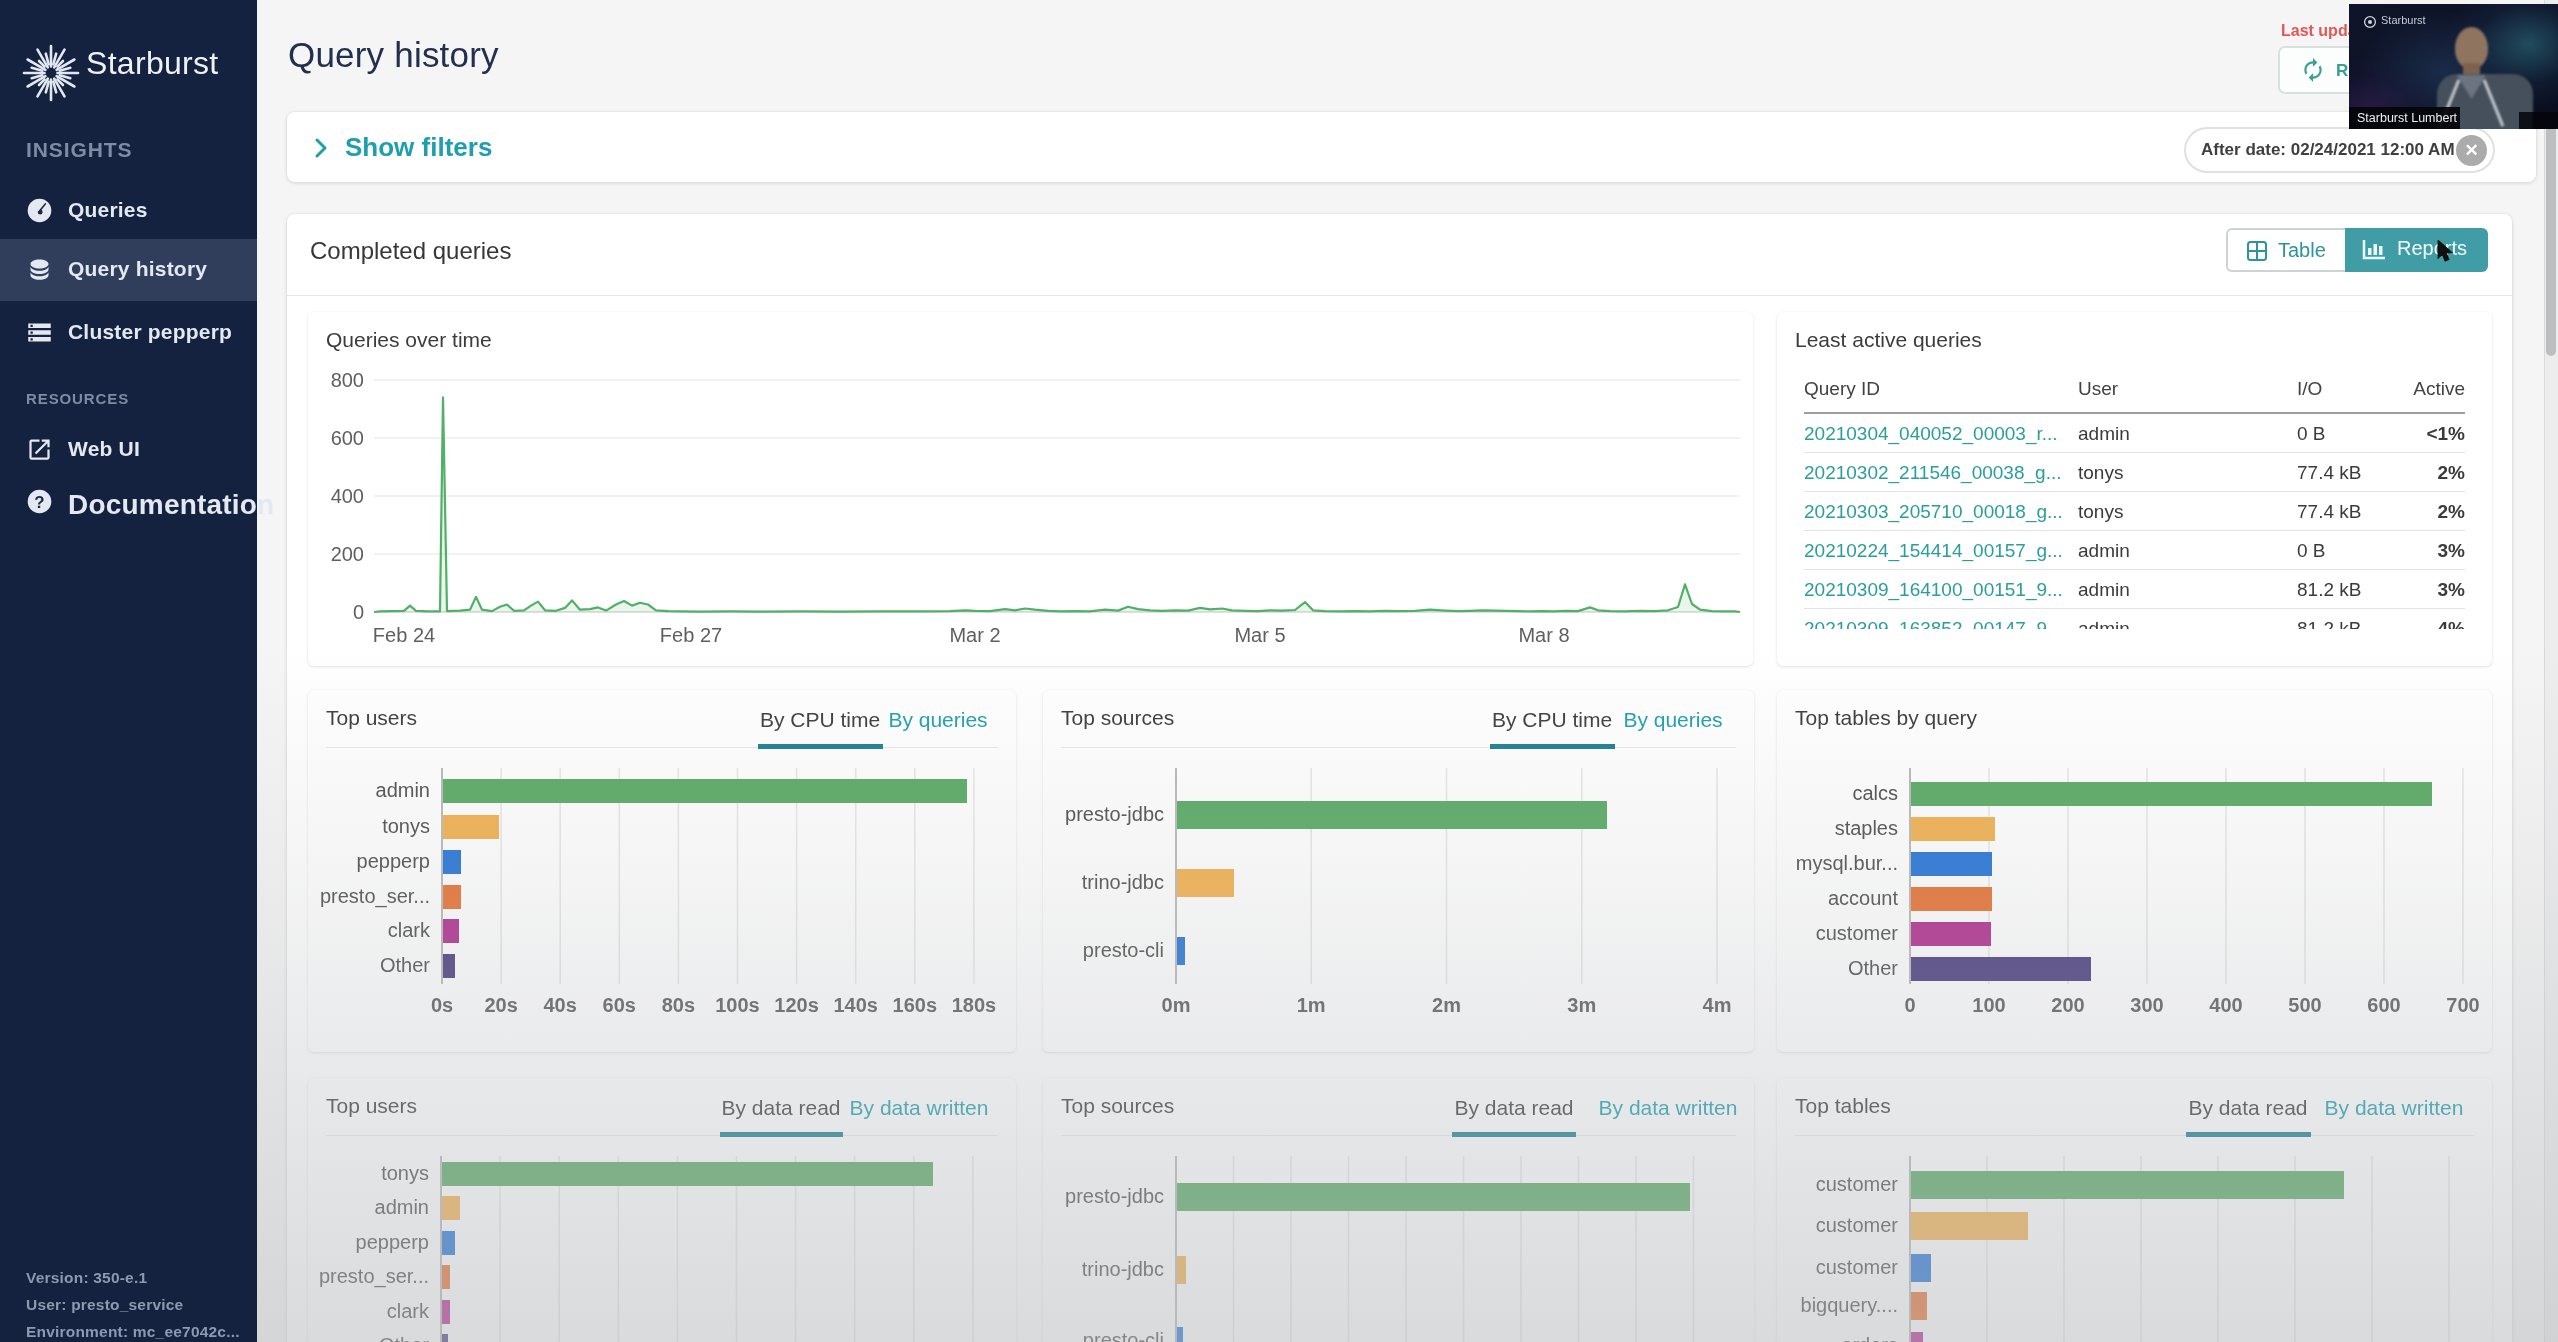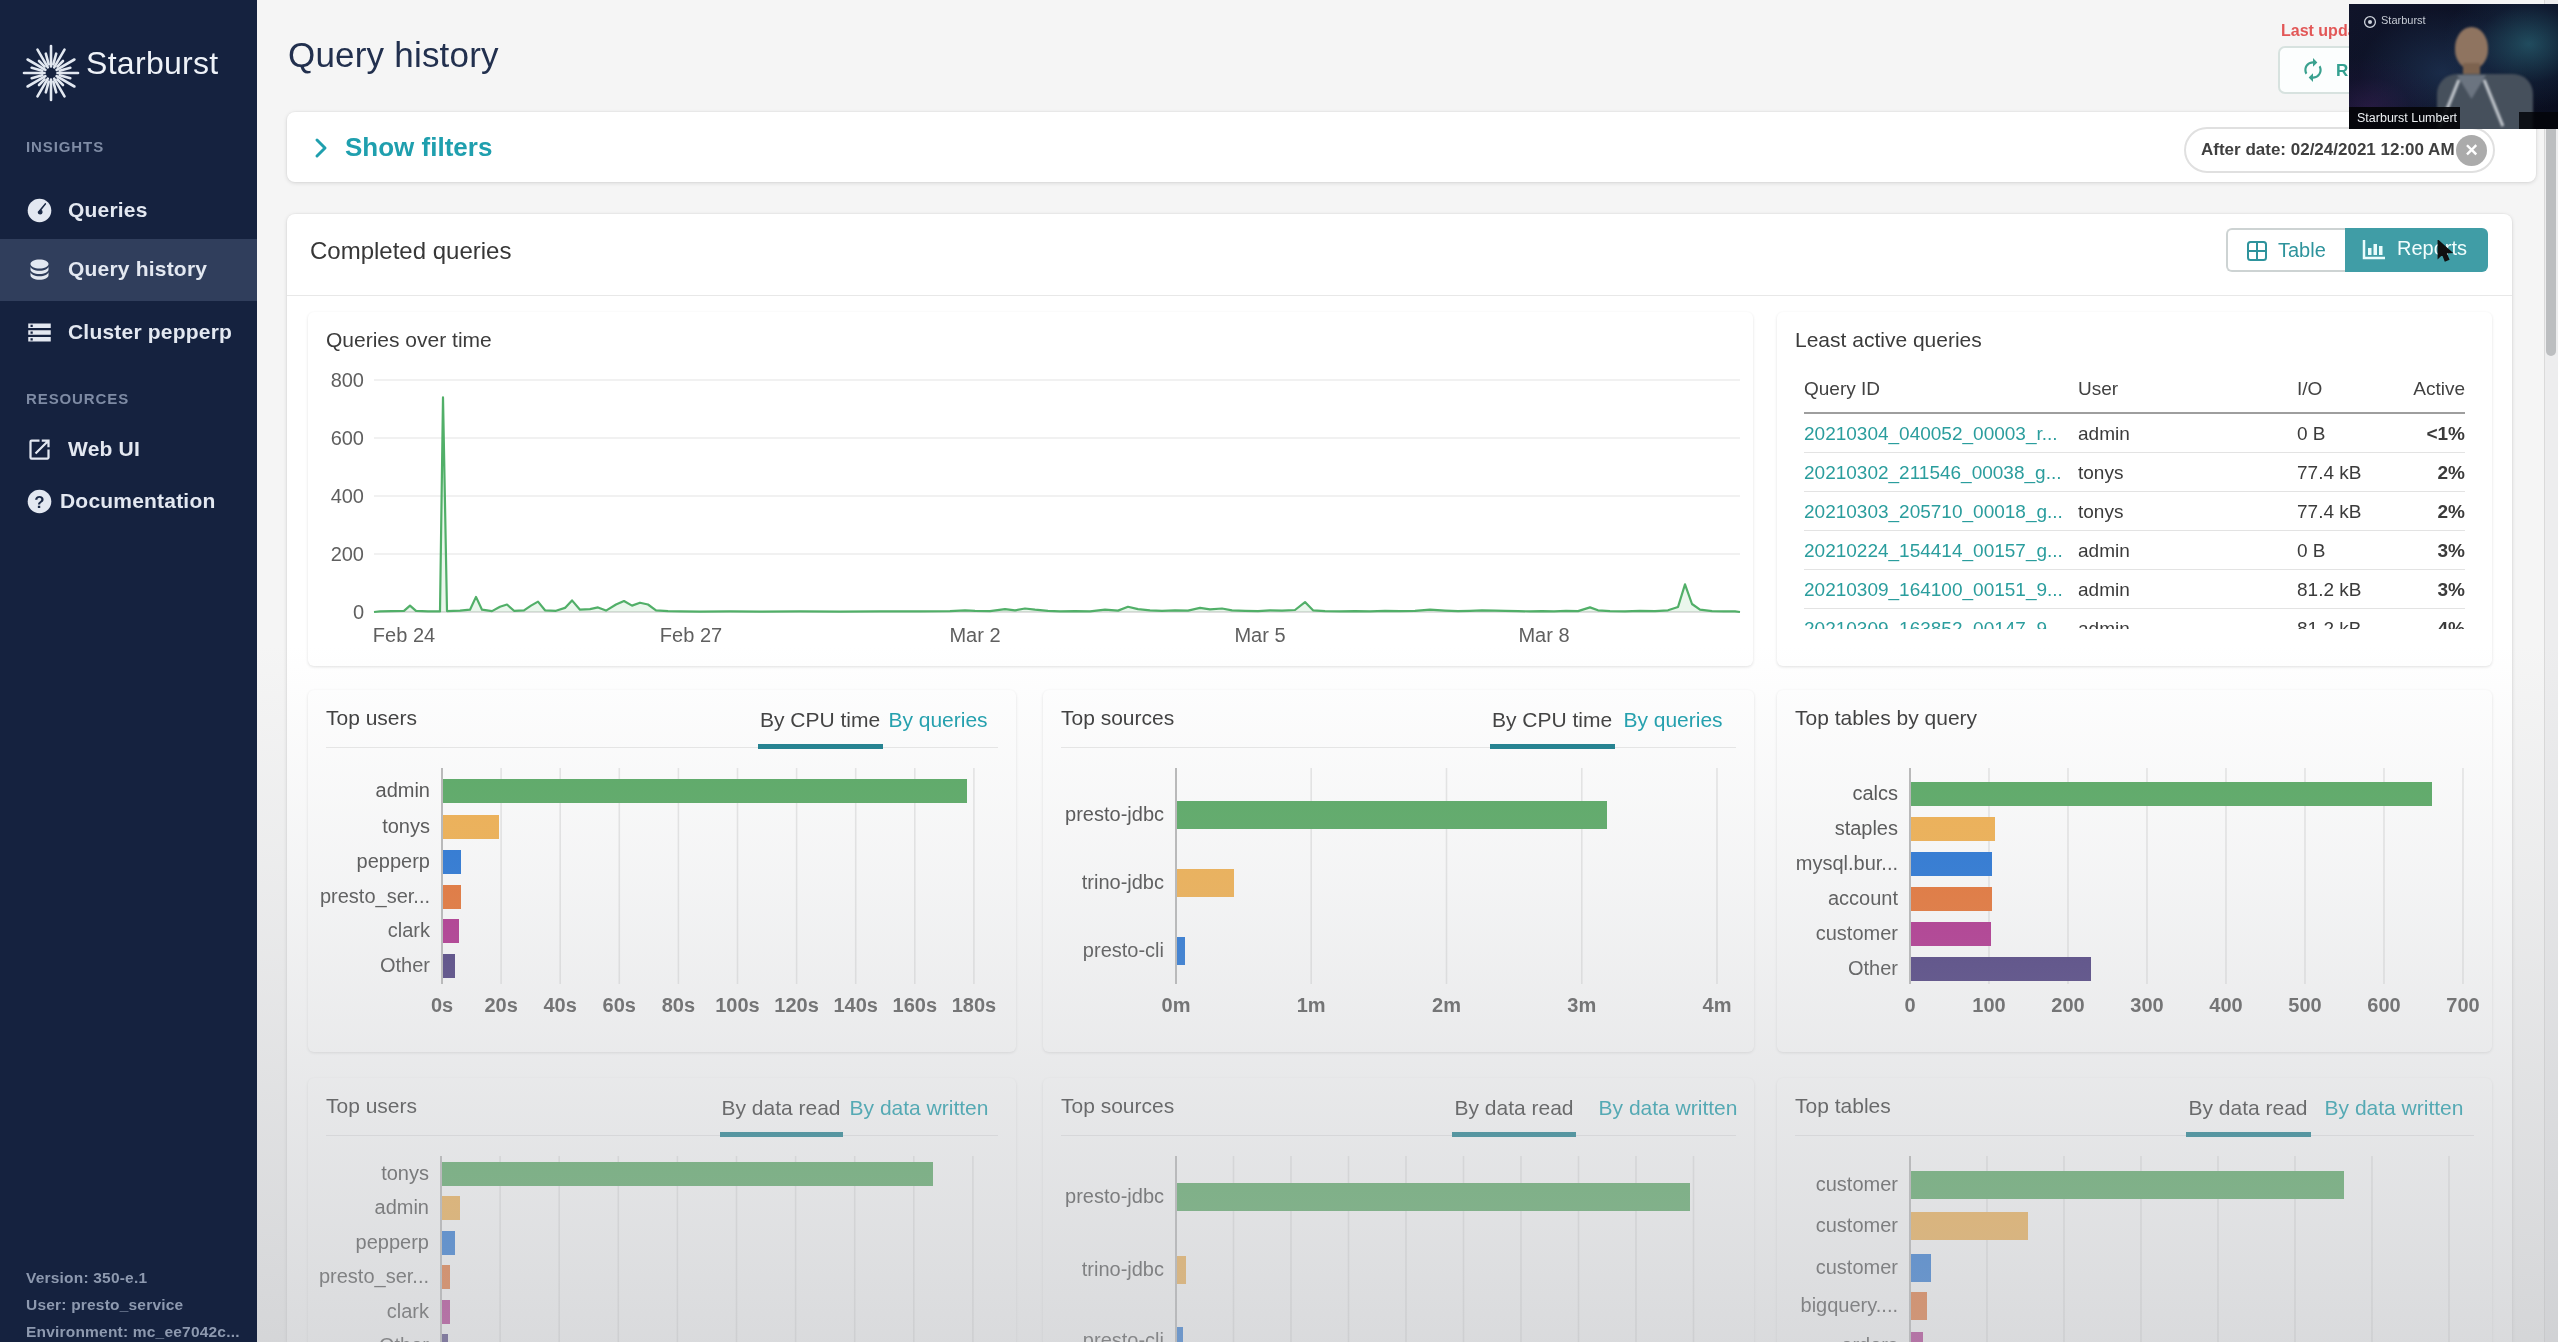--- a/index.html
+++ b/index.html
@@ -326,21 +326,21 @@
       <line x1="47.8" y1="57.4" x2="37.5" y2="39.6" stroke="#e2e8f1" stroke-width="2.6" stroke-linecap="round"></line>
       <line x1="48.7" y1="54.3" x2="45.8" y2="43.7" stroke="#e2e8f1" stroke-width="2.6" stroke-linecap="round"></line>
       <line x1="51.0" y1="56.5" x2="51.0" y2="36.0" stroke="#e2e8f1" stroke-width="2.6" stroke-linecap="round"></line>
       <line x1="53.3" y1="54.3" x2="56.2" y2="43.7" stroke="#e2e8f1" stroke-width="2.6" stroke-linecap="round"></line>
       <line x1="54.2" y1="57.4" x2="64.5" y2="39.6" stroke="#e2e8f1" stroke-width="2.6" stroke-linecap="round"></line>
       <line x1="57.4" y1="56.6" x2="63.0" y2="51.0" stroke="#e2e8f1" stroke-width="2.6" stroke-linecap="round"></line>
       <line x1="56.6" y1="59.8" x2="74.4" y2="49.5" stroke="#e2e8f1" stroke-width="2.6" stroke-linecap="round"></line>
       <line x1="59.7" y1="60.7" x2="70.3" y2="57.8" stroke="#e2e8f1" stroke-width="2.6" stroke-linecap="round"></line>
     </svg>
     <div style="position:absolute;left:86px;top:45px;font-size:32px;color:#eef2f8;letter-spacing:0.3px">Starburst</div>
-    <div style="position:absolute;left:26px;top:138px;font-size:15px;font-weight:bold;letter-spacing:0.9px;color:#7e8ba4">INSIGHTS</div>
+    <div style="position:absolute;left:26px;top:138px;font-size:21px;font-weight:bold;letter-spacing:0.9px;color:#7e8ba4">INSIGHTS</div>
     <svg width="27" height="27" viewBox="0 0 24 24" style="position:absolute;left:26px;top:197px">
       <circle cx="12" cy="12" r="10.5" fill="#e3e8f1"></circle>
       <path d="M11 13.4 L17.5 5.8 L12.9 11.7 A1.6 1.6 0 1 1 11 13.4 Z" fill="#1b2945" stroke="#1b2945" stroke-width="1.2"></path>
       <rect x="4" y="16.5" width="16" height="3" rx="1.5" fill="#1b2945" opacity="0.0"></rect>
     </svg>
     <div style="position:absolute;left:68px;top:198px;font-size:21px;font-weight:bold;color:#e3e8f1;letter-spacing:0.2px">Queries</div>
     <div style="position:absolute;left:0;top:239px;width:257px;height:62px;background:#303e5c"></div>
     <svg width="27" height="27" viewBox="0 0 24 24" fill="#e3e8f1" style="position:absolute;left:26px;top:256px">
       <path d="M12 3C7.58 3 4 4.79 4 7s3.58 4 8 4 8-1.79 8-4-3.58-4-8-4zM4 9v3c0 2.21 3.58 4 8 4s8-1.79 8-4V9c0 2.21-3.58 4-8 4s-8-1.79-8-4zm0 5v3c0 2.21 3.58 4 8 4s8-1.79 8-4v-3c0 2.21-3.58 4-8 4s-8-1.79-8-4z"></path>
     </svg>
@@ -351,21 +351,21 @@
     <div style="position:absolute;left:68px;top:320px;font-size:21px;font-weight:bold;color:#e3e8f1;letter-spacing:0.2px">Cluster pepperp</div>
     <div style="position:absolute;left:26px;top:390px;font-size:15px;font-weight:bold;letter-spacing:0.9px;color:#7e8ba4">RESOURCES</div>
     <svg width="27" height="27" viewBox="0 0 24 24" fill="#e3e8f1" style="position:absolute;left:26px;top:436px">
       <path d="M19 19H5V5h7V3H5a2 2 0 0 0-2 2v14a2 2 0 0 0 2 2h14c1.1 0 2-.9 2-2v-7h-2v7zM14 3v2h3.59l-9.83 9.83 1.41 1.41L19 6.41V10h2V3h-7z"></path>
     </svg>
     <div style="position:absolute;left:68px;top:437px;font-size:21px;font-weight:bold;color:#e3e8f1;letter-spacing:0.2px">Web UI</div>
     <svg width="27" height="27" viewBox="0 0 24 24" style="position:absolute;left:26px;top:488px">
       <circle cx="12" cy="12" r="10.5" fill="#e3e8f1"></circle>
       <text x="12" y="17.5" text-anchor="middle" font-family="Liberation Sans, sans-serif" font-size="15" font-weight="bold" fill="#1b2945">?</text>
     </svg>
-    <div style="position:absolute;left:60px;top:489px;font-size:21px;font-weight:bold;color:#e3e8f1;letter-spacing:0.2px">Documentation</div>
+    <div style="position:absolute;left:68px;top:489px;font-size:28px;font-weight:bold;color:#e3e8f1;letter-spacing:0.2px">Documentation</div>
     <div style="position:absolute;left:26px;top:1264px;font-size:15.5px;font-weight:bold;color:#8d99af;line-height:27px;letter-spacing:0.2px">Version: 350-e.1<br>User: presto_service<br>Environment: mc_ee7042c...</div>
   </div>
 <div class="abs" style="left:2349px;top:4px;width:209px;height:125px;overflow:hidden;z-index:100;background:
 radial-gradient(85px 65px at 86% 32%, rgba(40,96,114,0.75), rgba(28,56,86,0.28) 60%, rgba(10,14,30,0) 100%),
 radial-gradient(70px 55px at 10% 85%, rgba(76,40,108,0.42), rgba(40,20,70,0.18) 60%, rgba(10,12,28,0) 100%),
 radial-gradient(120px 90px at 45% 55%, rgba(40,70,110,0.5), rgba(16,22,44,0.2) 70%, rgba(8,10,24,0) 100%),
 linear-gradient(135deg, #10142a 0%, #0c1124 40%, #090d1e 100%)">
     <svg width="14" height="14" style="position:absolute;left:14px;top:11px">
 <circle cx="7" cy="7" r="5.4" fill="none" stroke="#cfd4dd" stroke-width="1.3"></circle>
 <circle cx="7" cy="7" r="2" fill="#cfd4dd"></circle>

